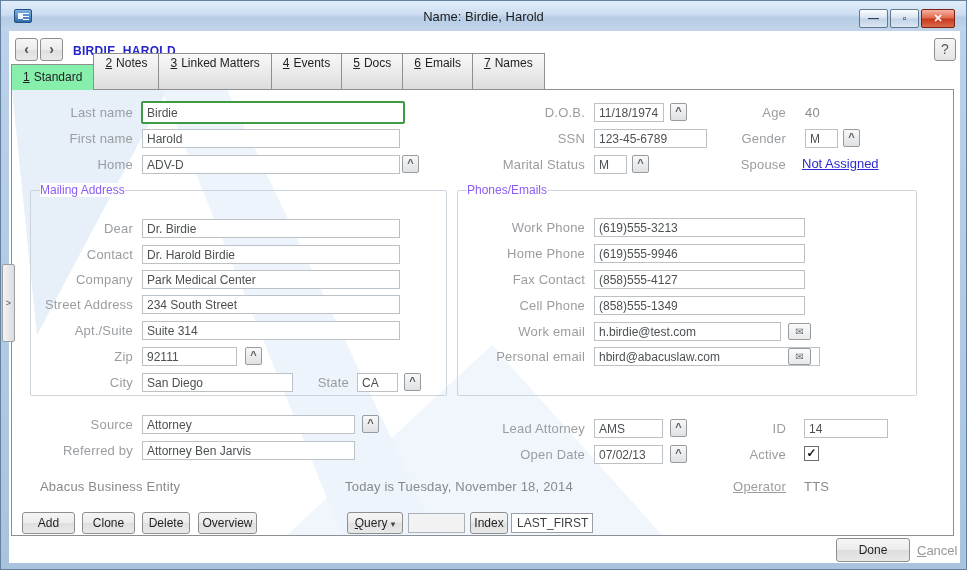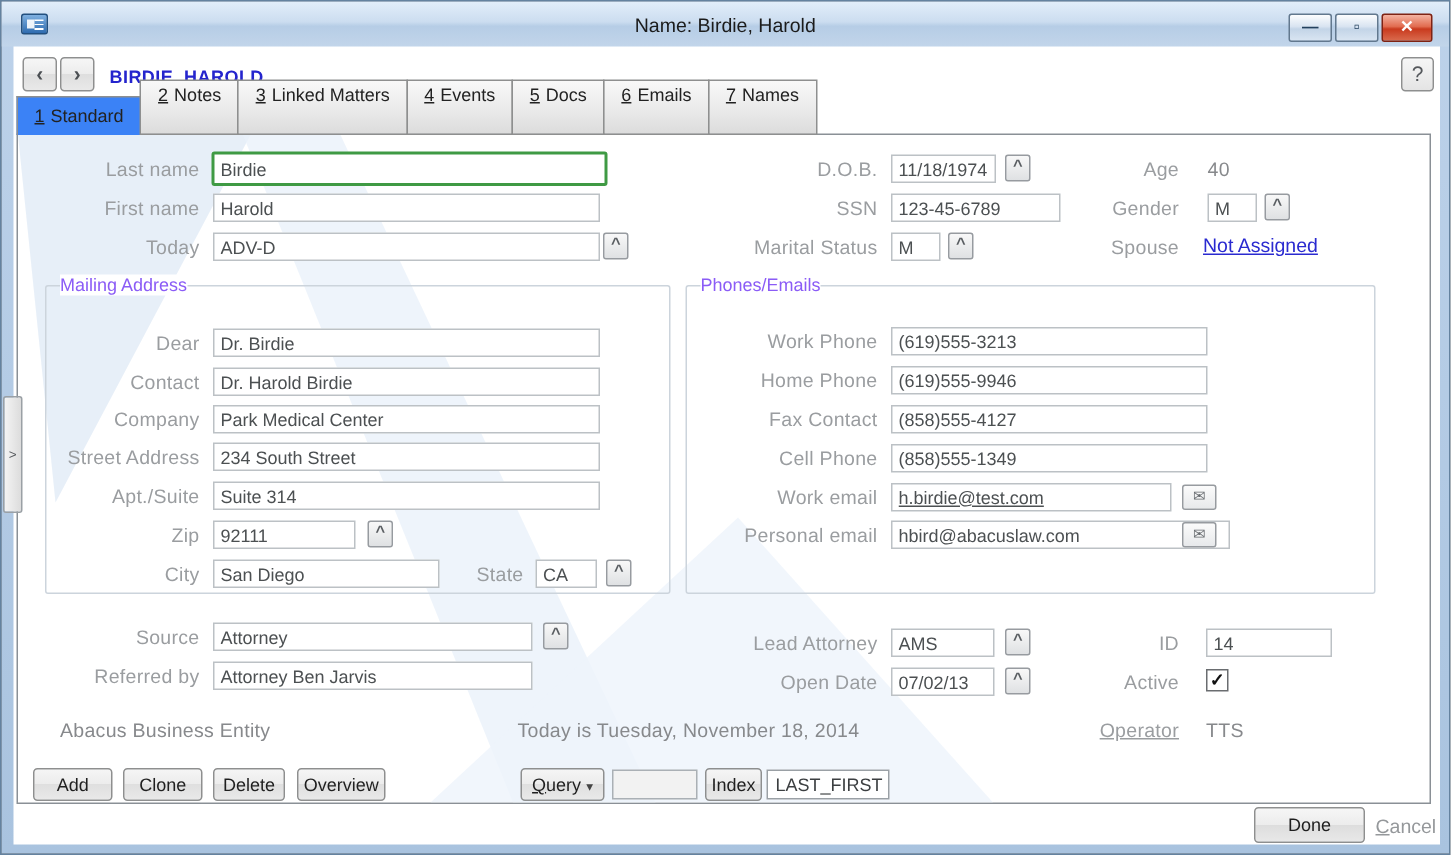--- a/index.html
+++ b/index.html
@@ -33,21 +33,21 @@
     color:#4b4f53;font-size:14px;font-weight:bold;text-align:center;line-height:20px;}
   .record-name{position:absolute;left:64px;top:13px;color:#2424cd;font-size:12px;font-weight:bold;letter-spacing:.3px;}
   .help-btn{position:absolute;left:925px;top:7px;width:22px;height:23px;border:1px solid #8e8f8f;border-radius:3px;
     background:linear-gradient(#f6f6f6,#e4e4e4);color:#55585c;font-size:14px;text-align:center;line-height:21px;}
   
   .tabs{position:absolute;left:3px;top:33px;height:26px;display:flex;align-items:flex-end;z-index:3;}
   .tab{height:37px;padding:0 11px;border:1px solid #8e8f8f;margin-left:-1px;
     background:linear-gradient(#f8f8f8,#eaeaea 55%,#dcdcdc);
     font-size:12px;color:#222;line-height:19px;white-space:nowrap;}
   .tab .num{text-decoration:underline;margin-right:4px;}
-  .tab.active{height:26px;background:#3b82f6;border-bottom:none;line-height:24px;position:relative;z-index:4;}
+  .tab.active{height:26px;background:#86efac;border-bottom:none;line-height:24px;position:relative;z-index:4;}
   
   .panel{position:absolute;left:2px;top:58px;width:943px;height:447px;border:1px solid #8a9096;background:#fff;}
   .wm{position:absolute;left:0;top:0;pointer-events:none;}
   .lbl{position:absolute;color:#9a9da0;font-size:13px;text-align:right;letter-spacing:.2px;white-space:nowrap;}
   .lc{left:0;width:121px;}        
   .rc{left:440px;width:133px;}    
   .fc{left:640px;width:134px;}    
   .fld{position:absolute;height:19px;border:1px solid #bcc1c5;background:#fff;
     font-size:12px;color:#4c5052;padding:0 4px;font-family:"Liberation Sans",sans-serif;}
   .fld.focus{height:23px;border:2px solid #3f9a44;border-radius:2px;}
@@ -122,21 +122,21 @@
         <polygon points="150,0 215,0 425,445 330,445" fill="#eaf1fa" opacity="0.8"></polygon>
         <polygon points="275,445 480,255 650,445" fill="#eef4fb" opacity="0.8"></polygon>
       </svg>
 
       <div class="lbl lc" style="top:15px;">Last name</div>
       <input class="fld focus" style="left: 129px; top: 11px; width: 264px;" value="Birdie">
 
       <div class="lbl lc" style="top:41px;">First name</div>
       <input class="fld" style="left: 130px; top: 39px; width: 258px;" value="Harold">
 
-      <div class="lbl lc" style="top:67px;">Today</div>
+      <div class="lbl lc" style="top:67px;">Home</div>
       <input class="fld" style="left: 130px; top: 65px; width: 258px;" value="ADV-D">
       <div class="lk" style="left:390px;top:65px;"><span>^</span></div>
 
       <div class="lbl rc" style="top:15px;">D.O.B.</div>
       <input class="fld" style="left: 582px; top: 13px; width: 70px;" value="11/18/1974">
       <div class="lk" style="left:658px;top:13px;"><span>^</span></div>
       <div class="lbl fc" style="top:15px;">Age</div>
       <div class="static" style="left:793px;top:15px;">40</div>
 
       <div class="lbl rc" style="top:41px;">SSN</div>
@@ -178,21 +178,21 @@
       </div>
       <div class="lbl rc" style="top:130px;">Work Phone</div>
       <input class="fld" style="left: 582px; top: 128px; width: 211px;" value="(619)555-3213">
       <div class="lbl rc" style="top:156px;">Home Phone</div>
       <input class="fld" style="left: 582px; top: 154px; width: 211px;" value="(619)555-9946">
       <div class="lbl rc" style="top:182px;">Fax Contact</div>
       <input class="fld" style="left: 582px; top: 180px; width: 211px;" value="(858)555-4127">
       <div class="lbl rc" style="top:208px;">Cell Phone</div>
       <input class="fld" style="left: 582px; top: 206px; width: 211px;" value="(858)555-1349">
       <div class="lbl rc" style="top:234px;">Work email</div>
-      <input class="fld" style="left: 582px; top: 232px; width: 187px; text-decoration: underline;" value="h.birdie@test.com">
+      <input class="fld" style="left: 582px; top: 232px; width: 187px;" value="h.birdie@test.com">
       <div class="mail-btn" style="left:776px;top:233px;"><span>✉</span></div>
       <div class="lbl rc" style="top:259px;">Personal email</div>
       <input class="fld" style="left: 582px; top: 257px; width: 226px;" value="hbird@abacuslaw.com">
       <div class="mail-btn" style="left:776px;top:258px;"><span>✉</span></div>
 
       <div class="lbl lc" style="top:327px;">Source</div>
       <input class="fld" style="left: 130px; top: 325px; width: 213px;" value="Attorney">
       <div class="lk" style="left:350px;top:325px;"><span>^</span></div>
       <div class="lbl lc" style="top:353px;">Referred by</div>
       <input class="fld" style="left: 130px; top: 351px; width: 213px;" value="Attorney Ben Jarvis">

